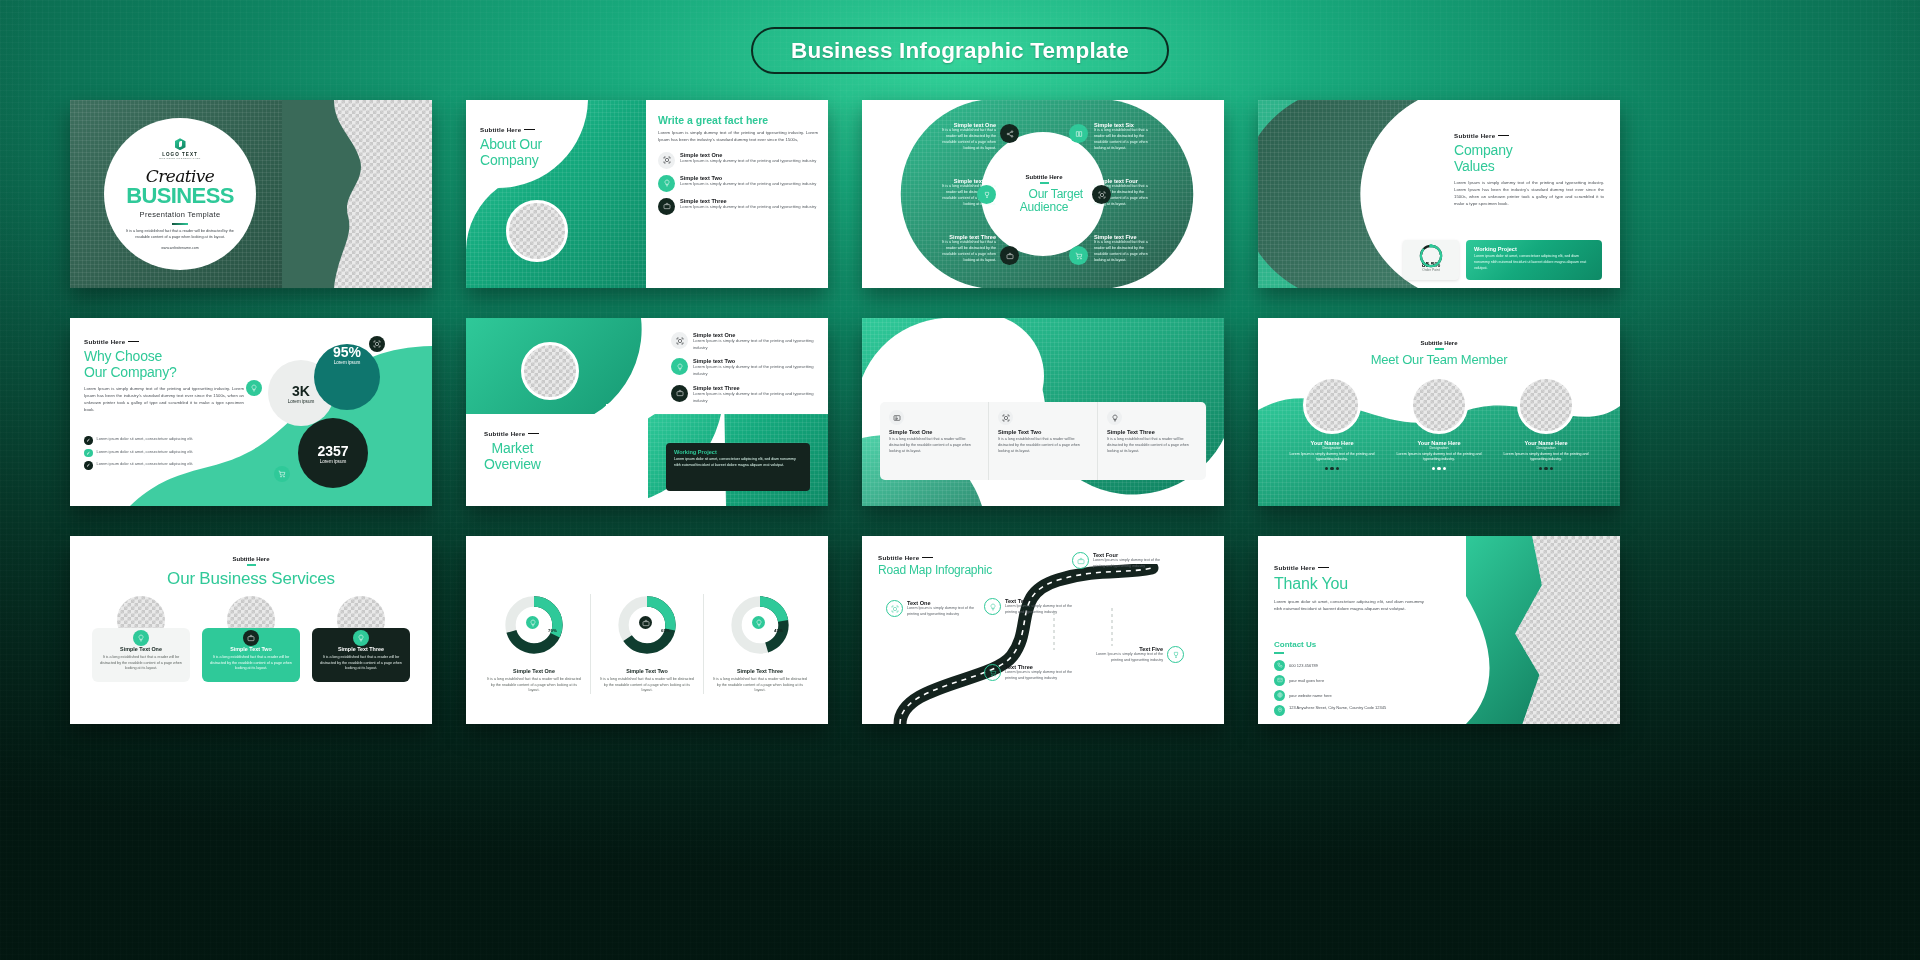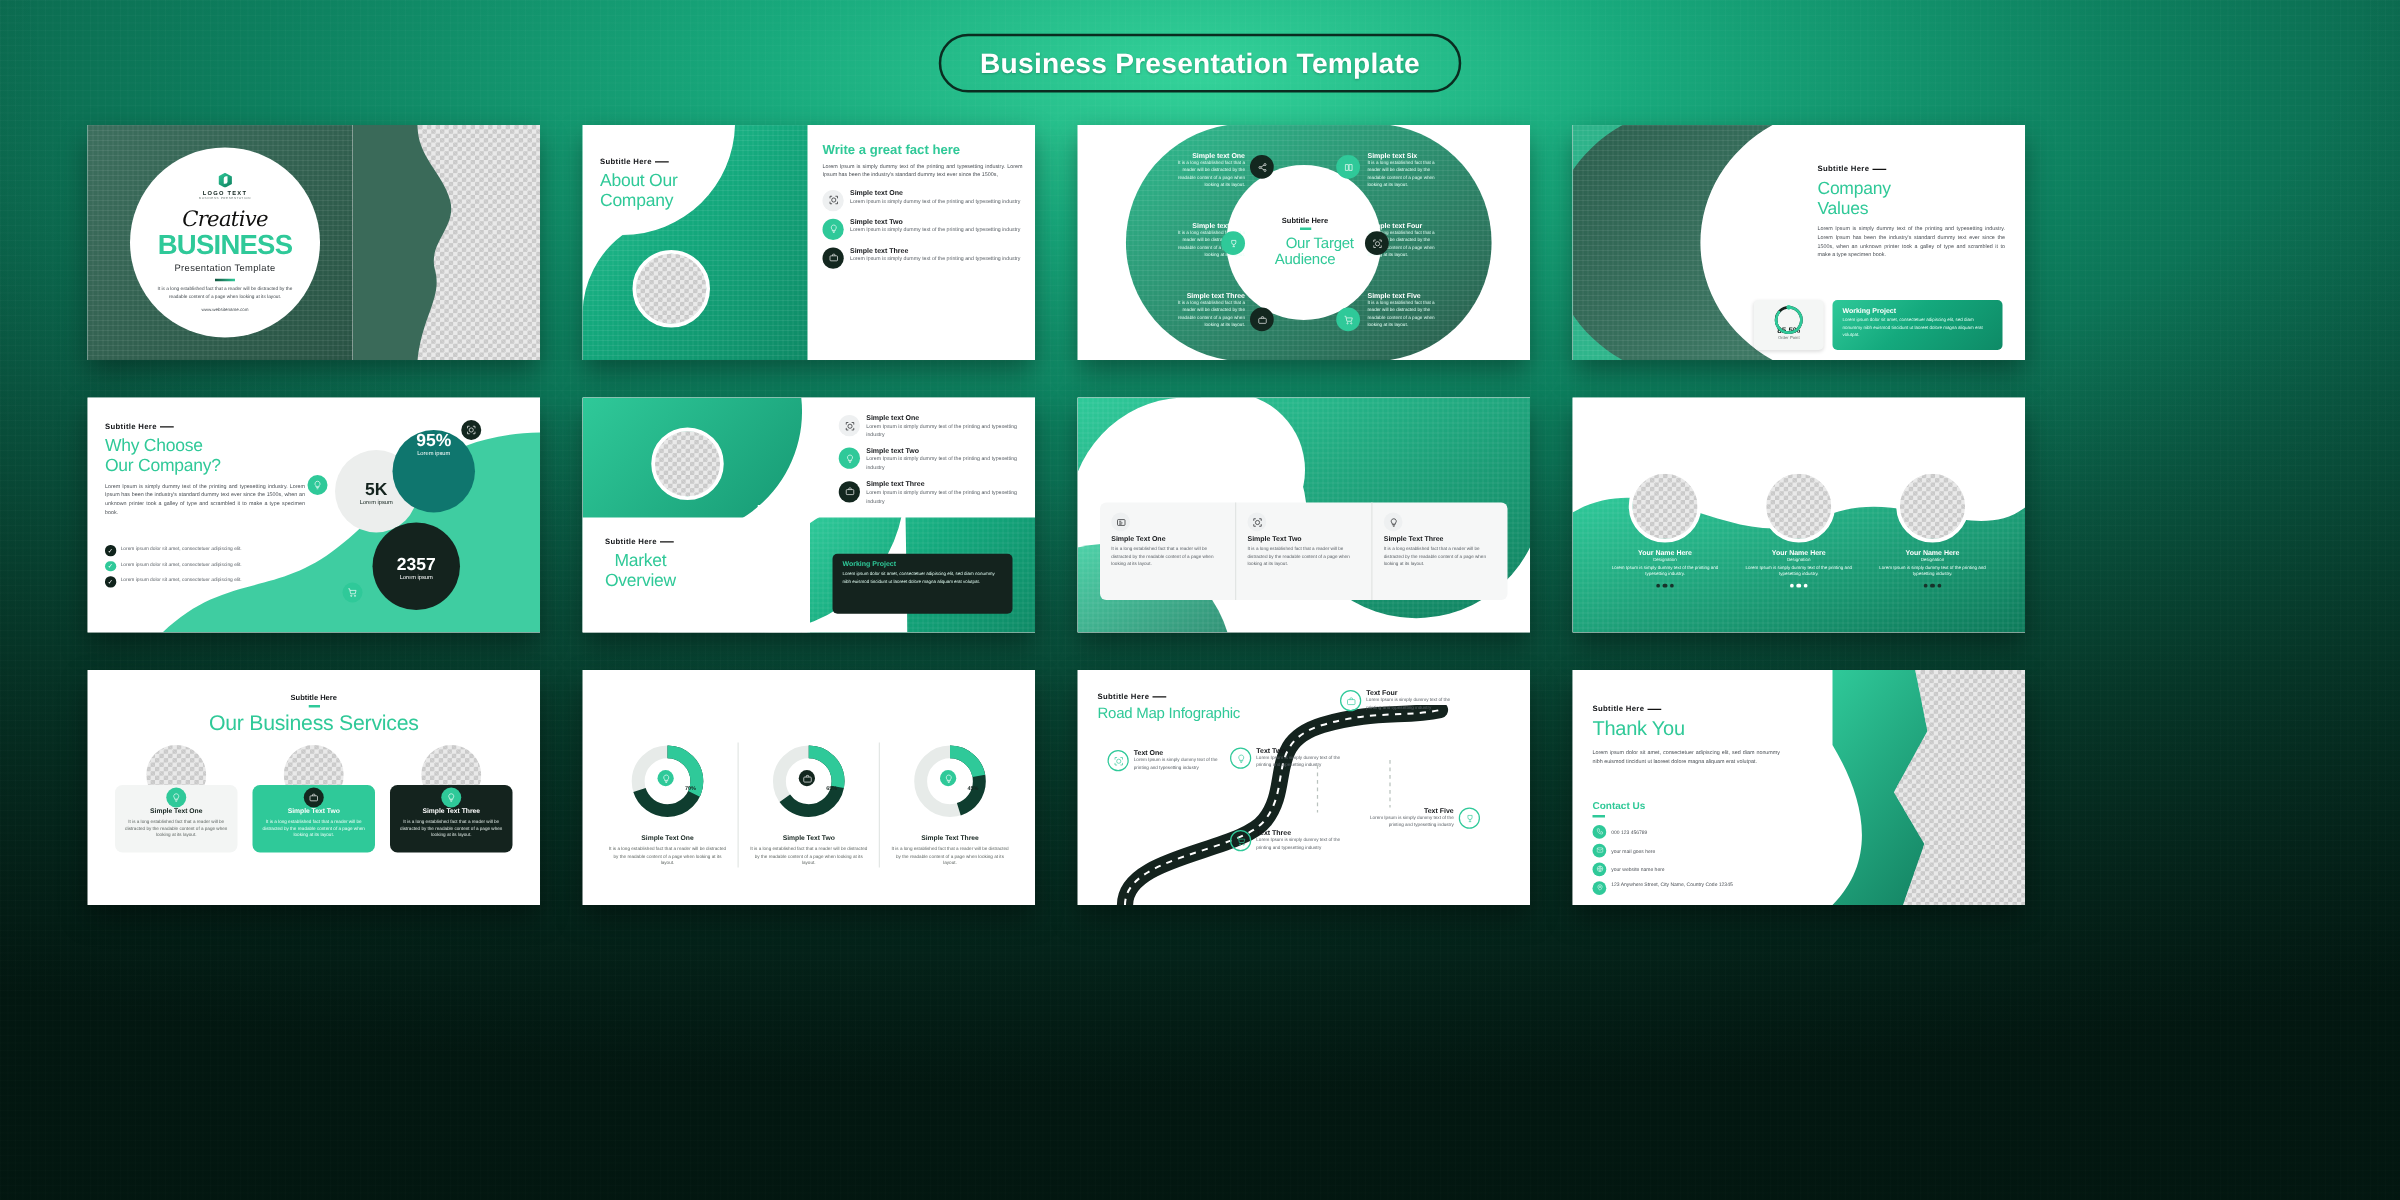--- a/index.html
+++ b/index.html
@@ -110,21 +110,21 @@
 
   .card{ border-radius:4px; }
 </style>
 </head>
 <body>
 
 <div class="bg-dots"></div>
 <div class="vignette"></div>
 
 <div class="header-pill">
-  <span>Business Presentation Template</span>
+  <span>Business Infographic Template</span>
 </div>
 
 <div class="grid">
 
   <div class="slide">
     <div class="grad-dk tex" style="position:absolute;inset:0;"></div>
     <div class="ckbd" style="position:absolute;right:0;top:0;width:150px;height:188px;"></div>
 
     <svg style="position:absolute;right:0;top:0;" width="150" height="188" viewBox="0 0 150 188">
       <path d="M150,0 H40 C40,30 58,40 64,62 C70,84 48,96 54,118 C60,140 44,150 40,188 H150 Z" fill="#3d6f5e" opacity="0.001"></path>
@@ -351,21 +351,21 @@
         <div class="chk g">✓</div>
         <div class="ibody" style="font-size:3.9px;">Lorem ipsum dolor sit amet, consectetuer adipiscing elit.</div>
       </div>
       <div class="checkrow">
         <div class="chk">✓</div>
         <div class="ibody" style="font-size:3.9px;">Lorem ipsum dolor sit amet, consectetuer adipiscing elit.</div>
       </div>
     </div>
 
     <div style="position:absolute;left:198px;top:42px;width:66px;height:66px;border-radius:50%;background:#eceeed;display:flex;flex-direction:column;align-items:center;justify-content:center;">
-      <div style="font-size:14px;font-weight:bold;color:#14231e;">5K</div>
+      <div style="font-size:14px;font-weight:bold;color:#14231e;">3K</div>
       <div style="font-size:4.6px;color:#14231e;">Lorem ipsum</div>
     </div>
     <div style="position:absolute;left:244px;top:26px;width:66px;height:66px;border-radius:50%;background:#0f766e;display:flex;flex-direction:column;align-items:center;">
       <div style="font-size:14px;font-weight:bold;color:#fff;">95%</div>
       <div style="font-size:4.6px;color:#fff;">Lorem ipsum</div>
     </div>
     <div style="position:absolute;left:228px;top:100px;width:70px;height:70px;border-radius:50%;background:#14231e;display:flex;flex-direction:column;align-items:center;justify-content:center;">
       <div style="font-size:14px;font-weight:bold;color:#fff;">2357</div>
       <div style="font-size:4.6px;color:#fff;">Lorem ipsum</div>
     </div>
@@ -521,20 +521,25 @@
       <defs>
           <linearGradient id="gT" x1="0" y1="0" x2="1" y2="1">
             <stop offset="0" stop-color="#2fc999"></stop>
             <stop offset="1" stop-color="#0d7a5a"></stop>
           </linearGradient>
         </defs>
       <rect width="362" height="188" fill="#fff"></rect>
       <path d="M0,92 C70,52 130,130 200,96 C260,68 320,120 362,88 V188 H0 Z" fill="url(#gT)"></path>
     </svg>
     <div class="tex" style="position:absolute;inset:0;pointer-events:none;"></div>
+    <div style="position:absolute;left:0;right:0;top:22px;text-align:center;">
+      <div style="font-size:6px;font-weight:bold;color:#15171a;">Subtitle Here</div>
+      <div style="width:9px;height:1.6px;background:#2fc999;margin:2px auto 3px;"></div>
+      <div class="h1" style="font-size:13px;">Meet Our Team Member</div>
+    </div>
 
     <div style="position:absolute;left:28px;top:58px;width:306px;display:flex;justify-content:space-between;">
       <div style="width:92px;text-align:center;">
         <div class="ckbd" style="width:58px;height:58px;border-radius:50%;margin:0 auto;border:3px solid #fff;"></div>
         <div style="font-size:5.6px;font-weight:bold;color:#fff;margin-top:6px;">Your Name Here</div>
         <div style="font-size:3.6px;color:#e6fff5;">Designation</div>
         <div style="font-size:3.6px;color:#eefff8;line-height:1.5;margin-top:2px;">Lorem Ipsum is simply dummy text of the printing and typesetting industry.</div>
         <div class="dots" style="margin-top:4px;">
             <i class="dot d"></i>
             <i class="dot d"></i>

